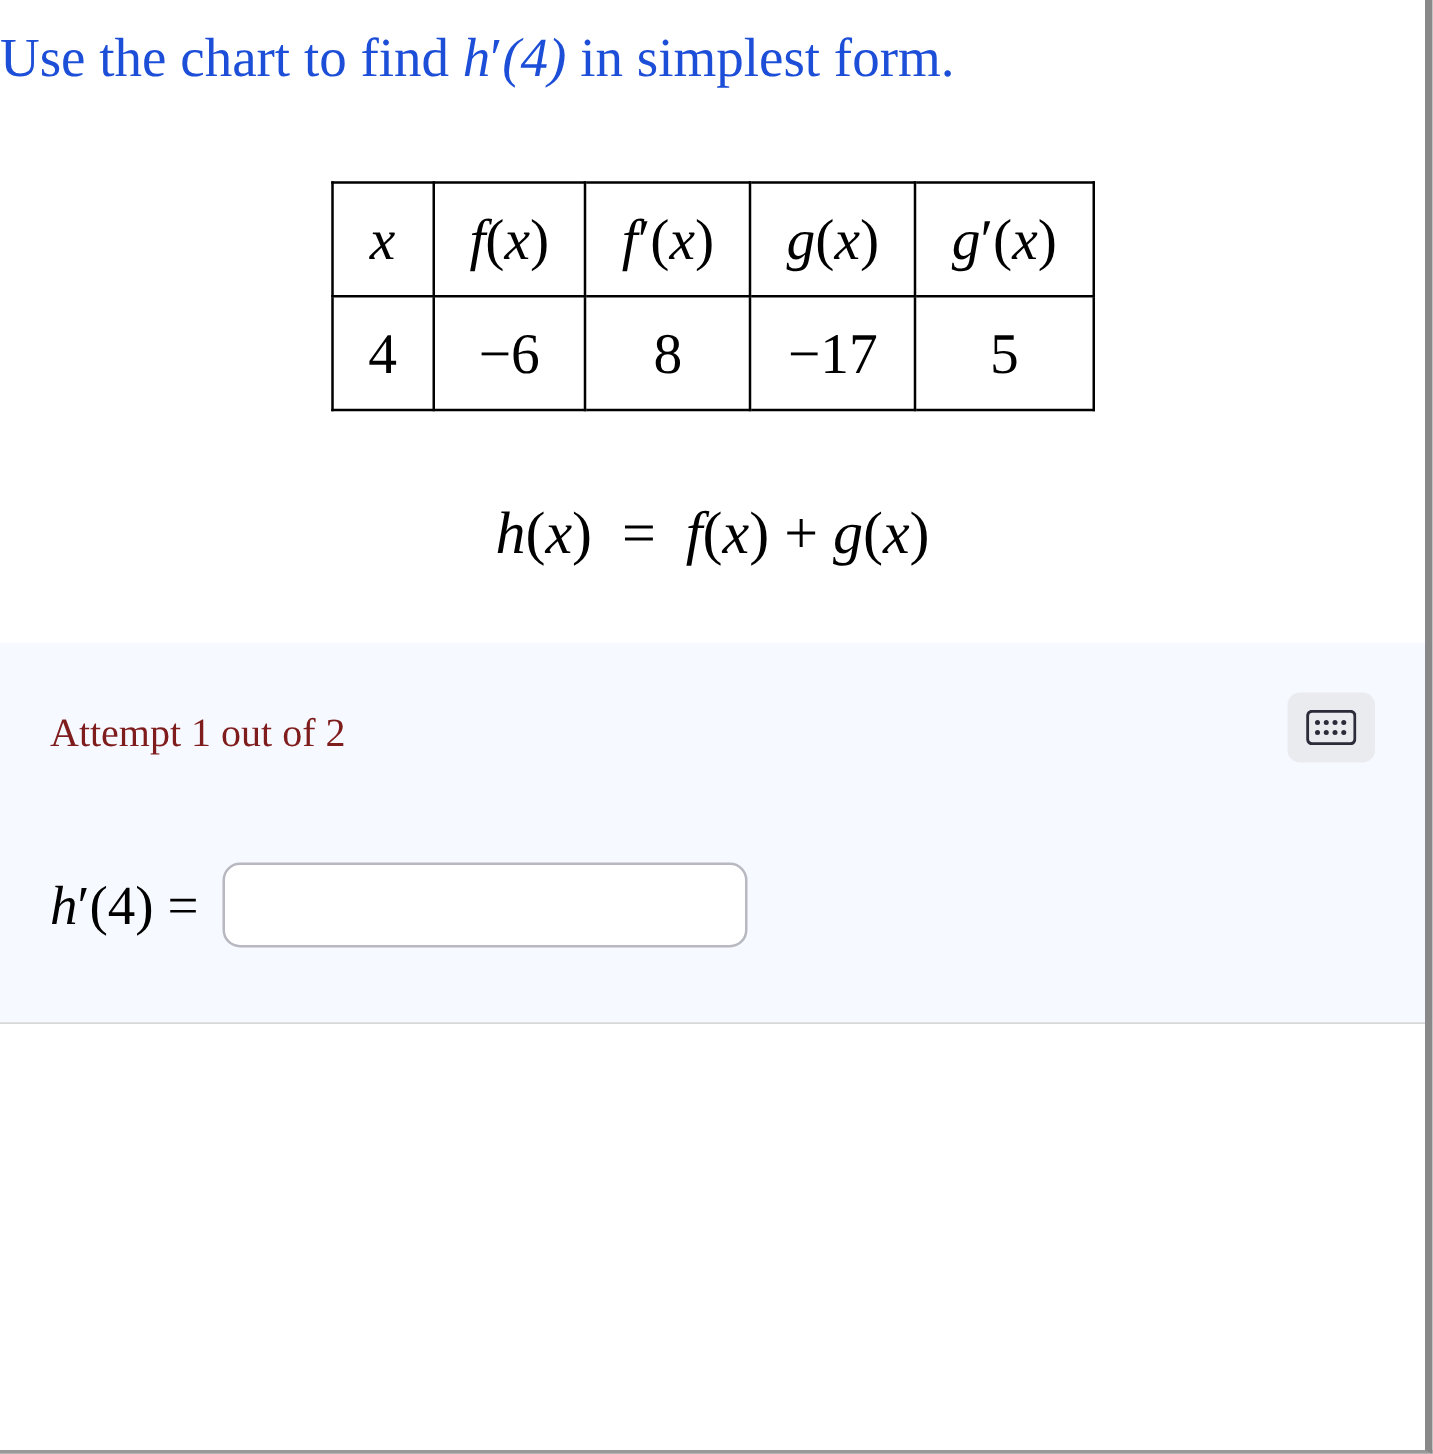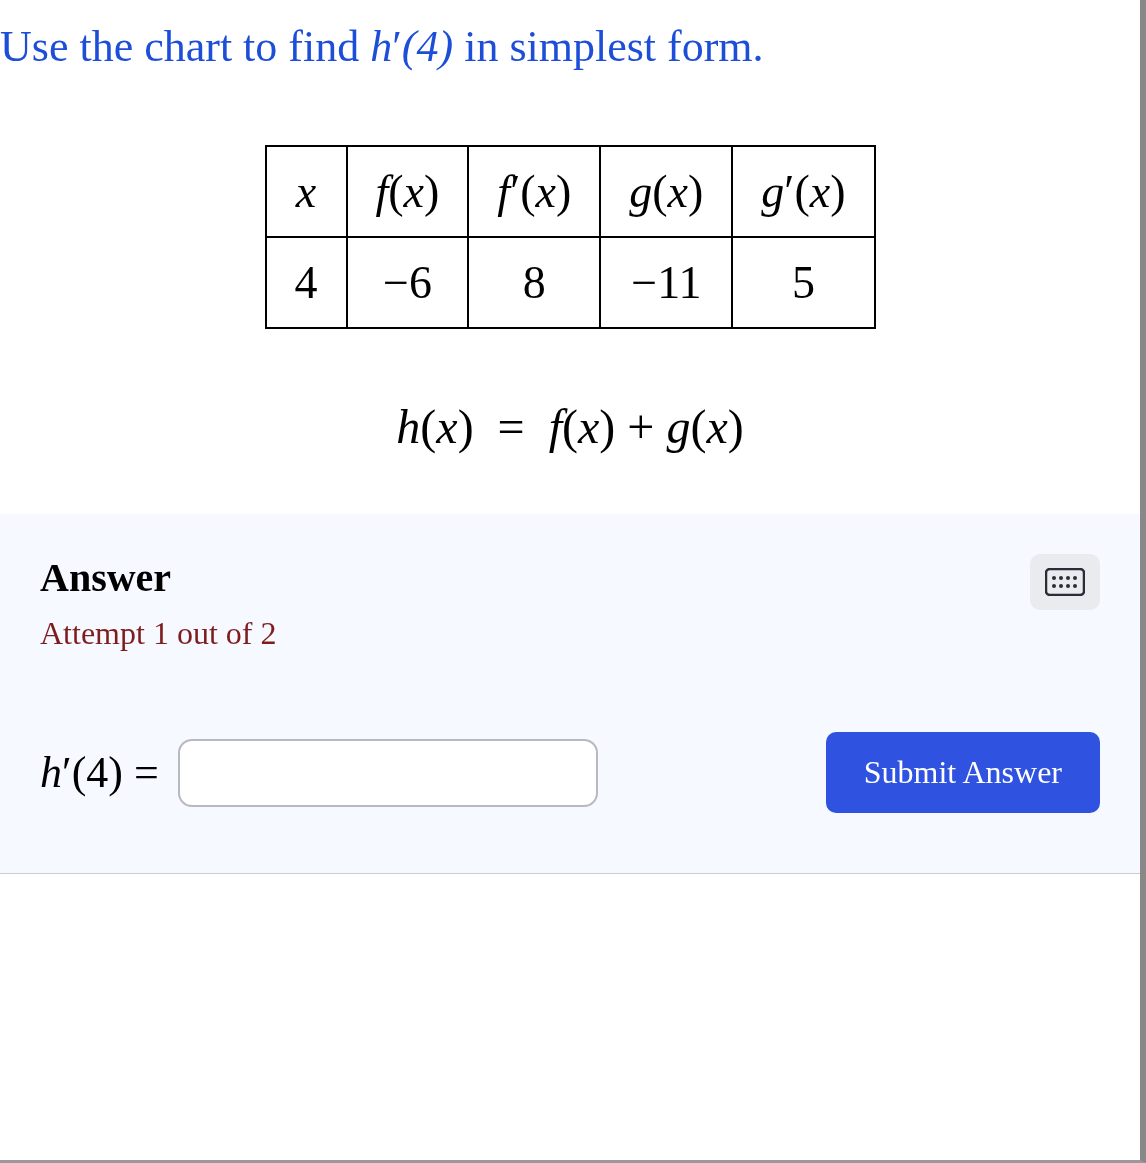--- a/index.html
+++ b/index.html
@@ -138,35 +138,34 @@
         <td><span style="font-style:italic">x</span></td>
         <td><span style="font-style:italic">f</span>(<span style="font-style:italic">x</span>)</td>
         <td><span style="font-style:italic">f</span><span class="prime">′</span>(<span style="font-style:italic">x</span>)</td>
         <td><span style="font-style:italic">g</span>(<span style="font-style:italic">x</span>)</td>
         <td><span style="font-style:italic">g</span><span class="prime">′</span>(<span style="font-style:italic">x</span>)</td>
       </tr>
       <tr>
         <td>4</td>
         <td>−6</td>
         <td>8</td>
-        <td>−11</td>
+        <td>−17</td>
         <td>5</td>
       </tr>
     </tbody>
       </table>
   </div>
 
   <div class="equation">
     <span style="font-style:italic">h</span>(<span style="font-style:italic">x</span>) &nbsp;=&nbsp; <span style="font-style:italic">f</span>(<span style="font-style:italic">x</span>) + <span style="font-style:italic">g</span>(<span style="font-style:italic">x</span>)
   </div>
 
   <div class="answer-section">
     <div class="answer-header">
       <div>
-        <div class="answer-title">Answer</div>
         <div class="attempt-text">Attempt 1 out of 2</div>
       </div>
       <div class="keyboard-btn">
         <svg class="keyboard-icon-svg" viewBox="0 0 40 28">
           <rect x="1" y="1" width="38" height="26" rx="4" ry="4" fill="none" stroke="#2b2b3a" stroke-width="2.5"></rect>
           <circle cx="9" cy="10" r="2" fill="#2b2b3a"></circle>
           <circle cx="16" cy="10" r="2" fill="#2b2b3a"></circle>
           <circle cx="23" cy="10" r="2" fill="#2b2b3a"></circle>
           <circle cx="30" cy="10" r="2" fill="#2b2b3a"></circle>
           <circle cx="9" cy="18" r="2" fill="#2b2b3a"></circle>
@@ -175,16 +174,15 @@
           <circle cx="30" cy="18" r="2" fill="#2b2b3a"></circle>
         </svg>
       </div>
     </div>
 
     <div class="input-row">
       <div class="input-label">
         <span style="font-style:italic">h</span><span class="prime">′</span>(4) =
       </div>
       <input type="text" class="answer-input" value="" style="">
-      <button class="submit-btn">Submit Answer</button>
     </div>
   </div>
 </div>
 
 </body></html>

